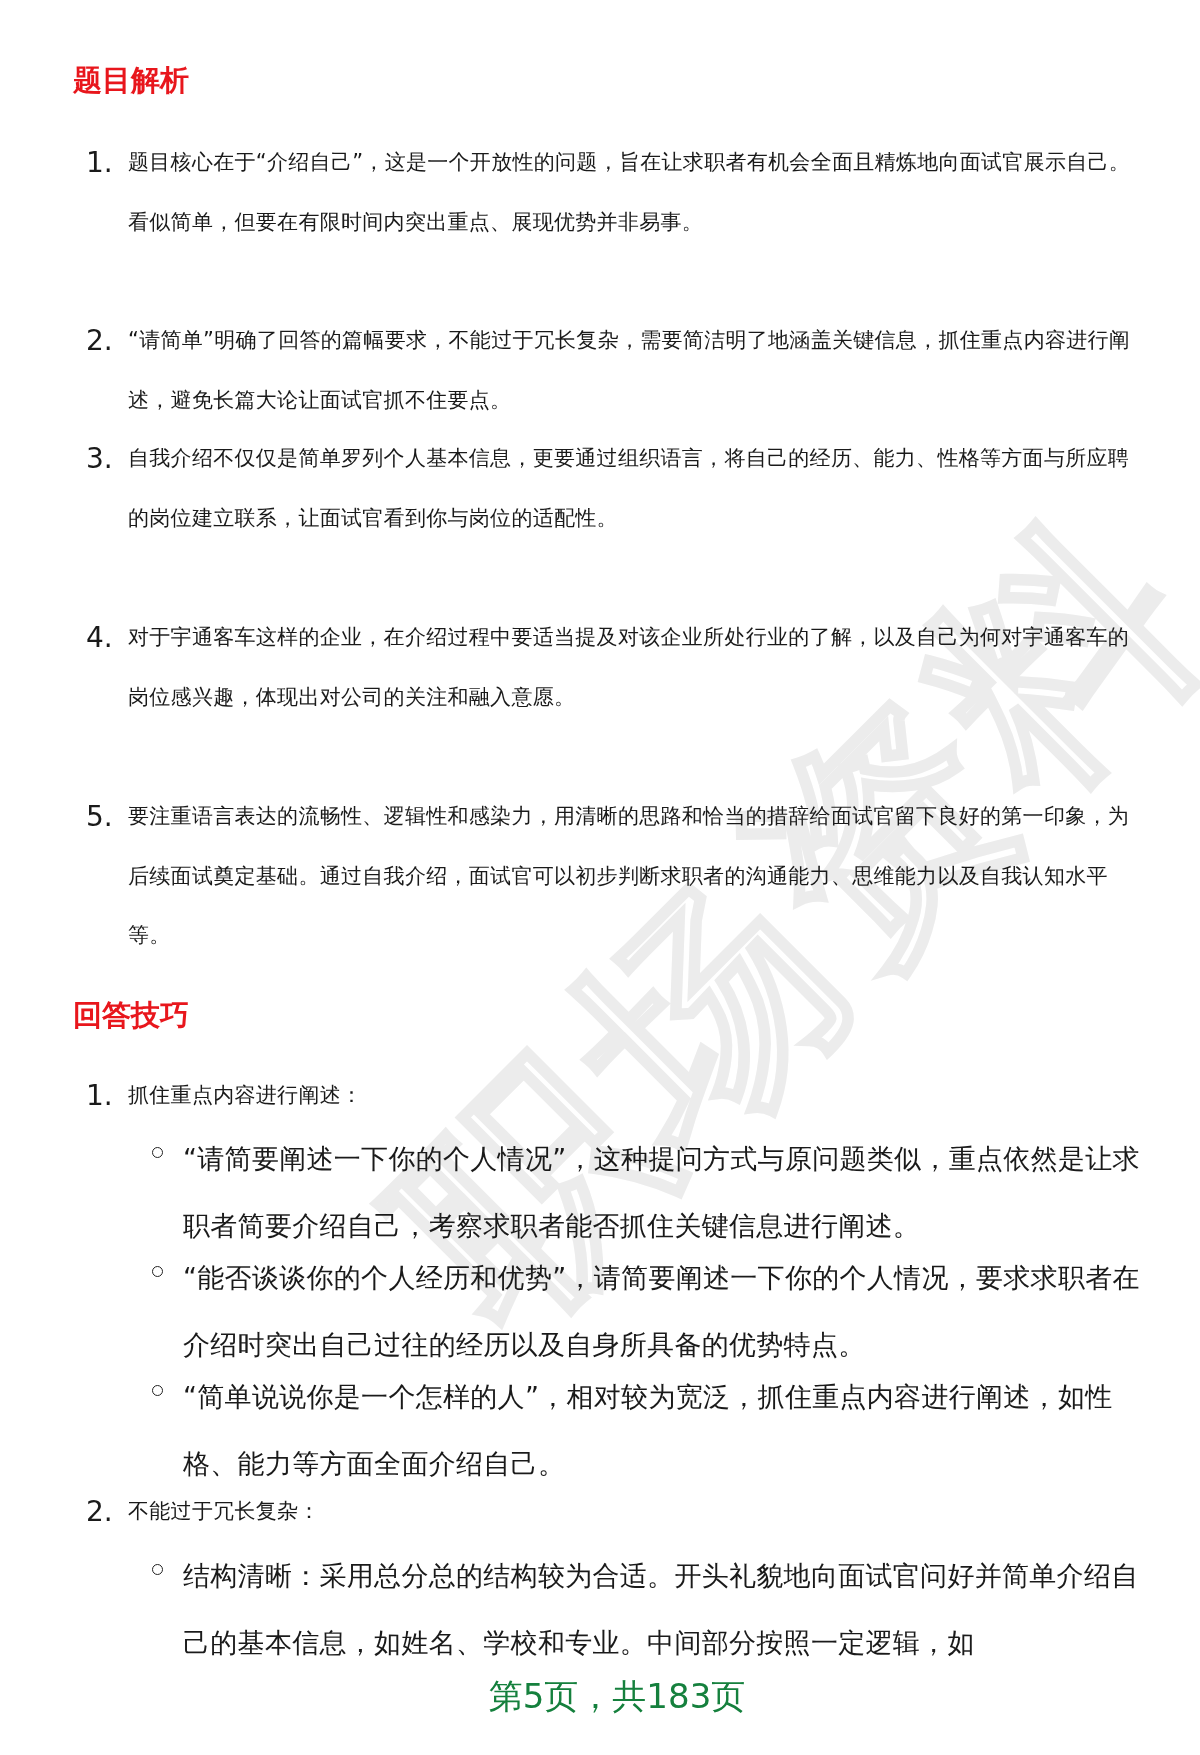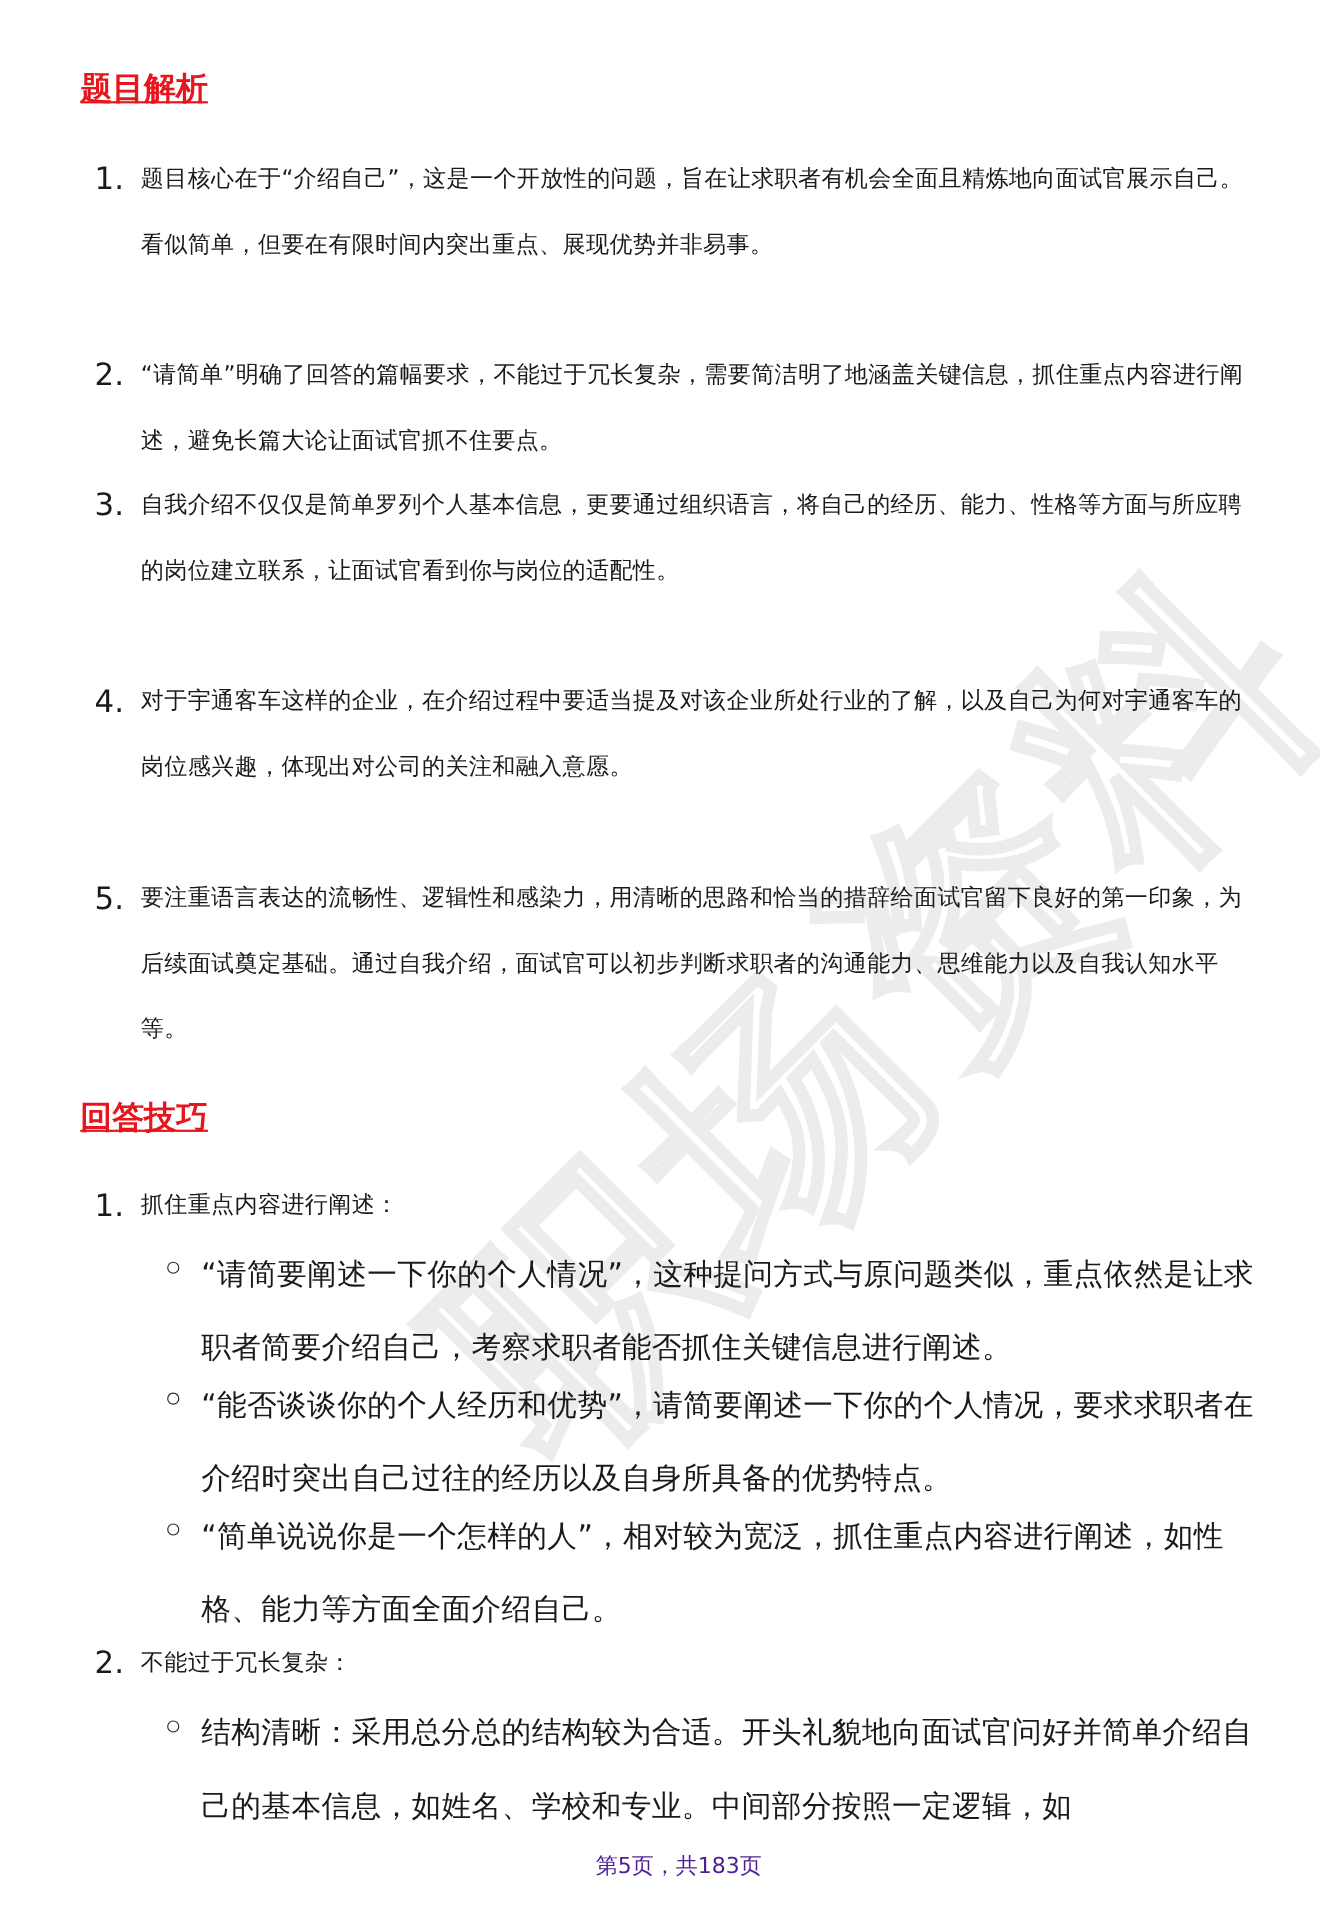--- a/index.html
+++ b/index.html
@@ -16,21 +16,21 @@
     position: absolute; left: 0; top: 380px;
     font-size: 240px; font-weight: bold; letter-spacing: 10px;
     color: transparent; -webkit-text-stroke: 4px #ececec;
     transform: rotate(-45deg); transform-origin: 50% 50%;
     white-space: nowrap; font-family: "DejaVu Sans", sans-serif;
   }
   .page { position: absolute; left: 0; top: 0; width: 1200px; height: 1755px; z-index: 1; }
   .h {
     position: absolute; left: 73px;
     font-size: 29px; font-weight: bold; color: #e8161c;
-    line-height: 36px; letter-spacing: 0px; text-decoration: underline;
+    line-height: 36px; letter-spacing: 0px;
   }
   .item { position: absolute; left: 0; width: 1200px; }
   .num {
     position: absolute; left: 86px; width: 36px;
     font-size: 28px; line-height: 59.5px;
   }
   .txt {
     position: absolute; left: 128px; width: 1020px;
     font-size: 21px; line-height: 59.5px; letter-spacing: 0.3px;
   }
@@ -40,21 +40,21 @@
   .bullet::after {
     content: ""; position: absolute; left: 2px; top: 22px;
     width: 9px; height: 9px; border: 1.5px solid #222; border-radius: 50%;
   }
   .sub-txt {
     position: absolute; left: 183px; width: 965px;
     font-size: 27px; line-height: 67px; letter-spacing: 0.3px;
   }
   .footer {
     position: absolute; left: 0; width: 1200px; top: 1676px; text-align: center;
-    font-size: 20px; line-height: 40px; color: #4c1d95; padding-left: 34px; box-sizing: border-box;
+    font-size: 34px; line-height: 40px; color: #15803d; padding-left: 34px; box-sizing: border-box;
   }
 </style>
 </head>
 <body>
 
 <div class="watermark">
   <span>职场资料</span>
 </div>
 
 <div class="page">

